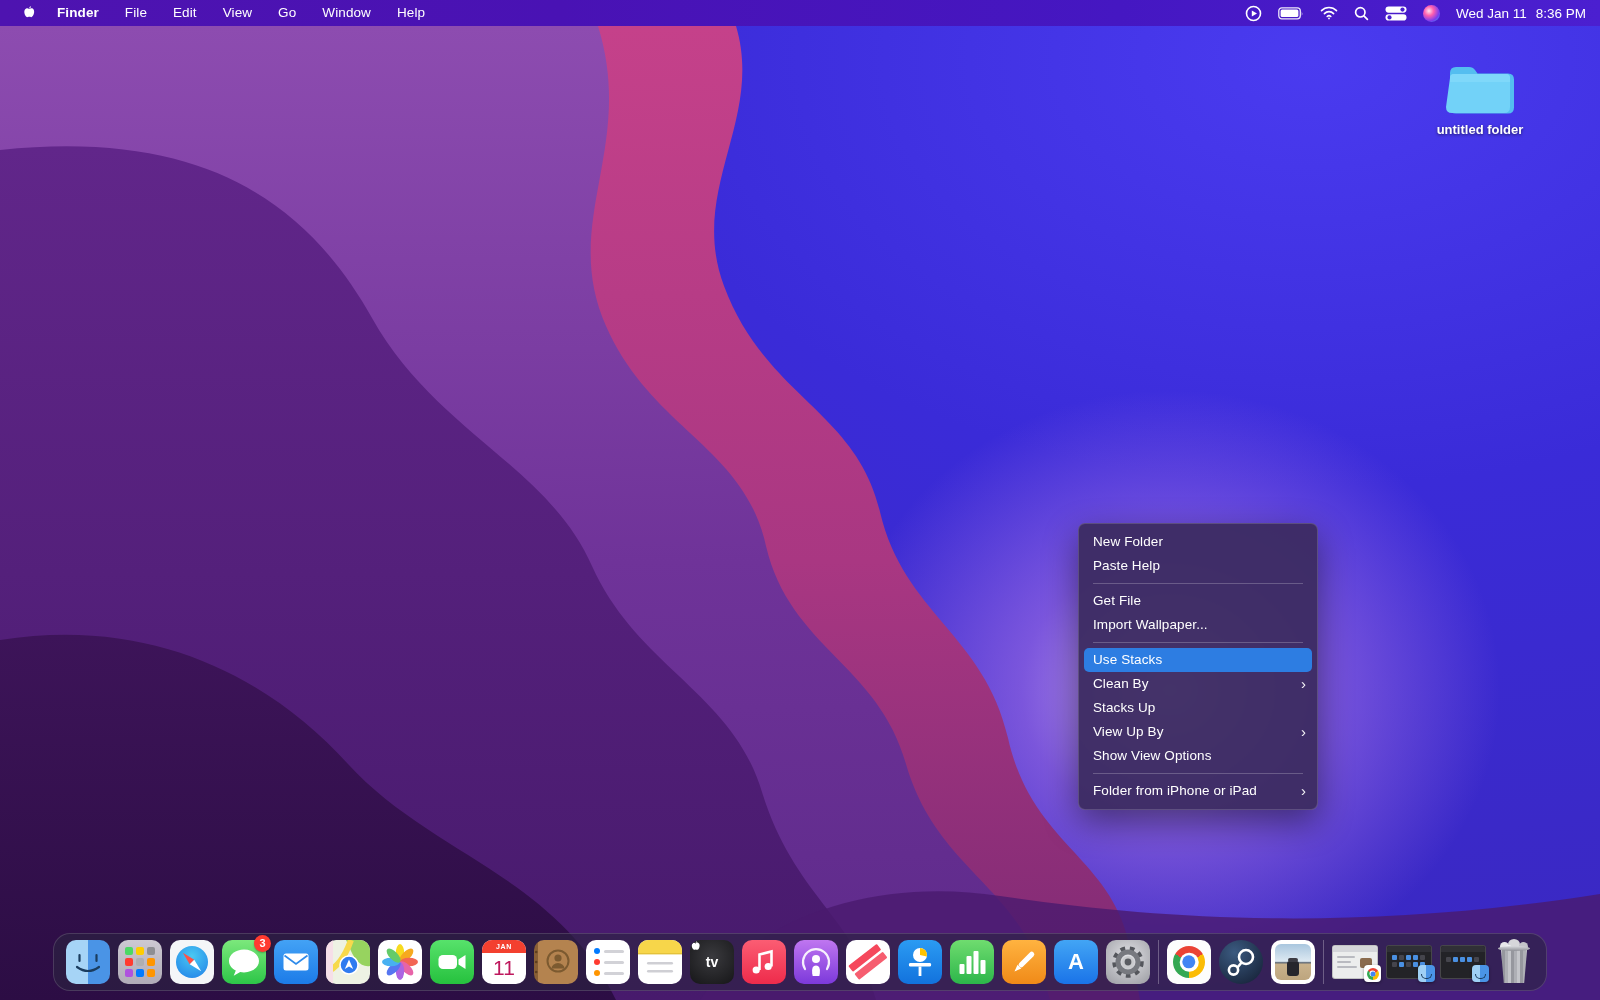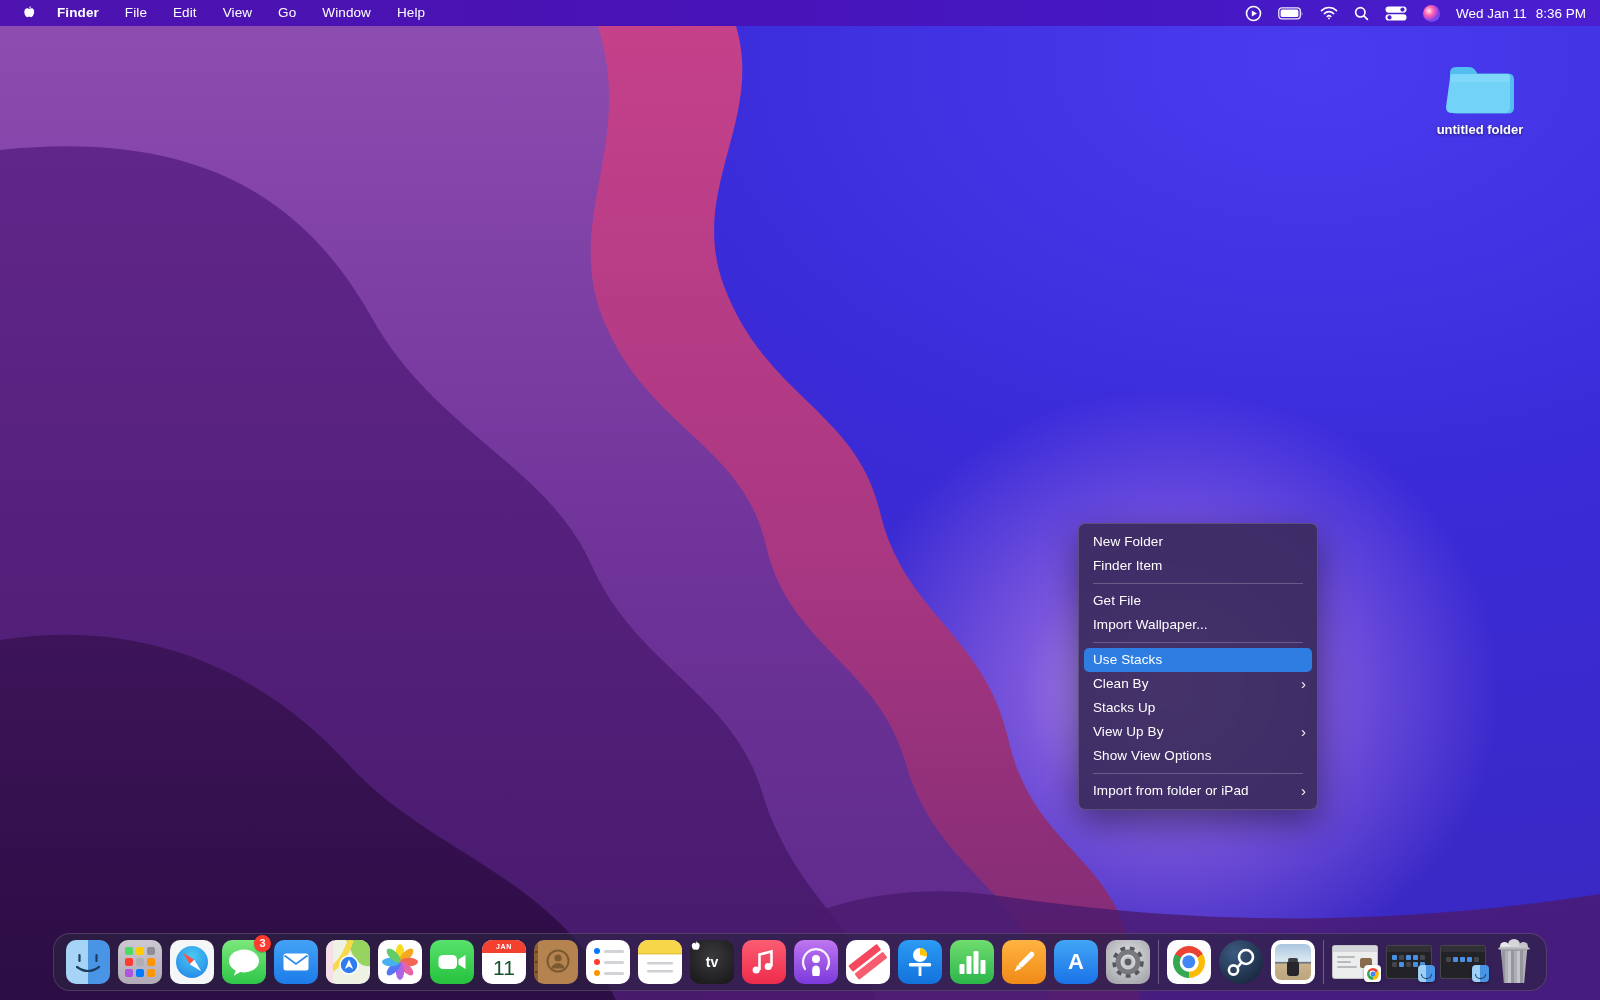--- a/index.html
+++ b/index.html
@@ -64,21 +64,21 @@
     grid-template-rows:repeat(3,8px); gap:3px; place-content:center; }
   .lp-grid span { border-radius:2px; }
 
   
   .saf-ball { position:absolute; left:6px; top:6px; width:32px; height:32px; border-radius:50%;
     background:radial-gradient(circle at 50% 32%, #4ac9f2, #1f7fe8); }
 
   
   .cal-top { position:absolute; top:0; left:0; right:0; height:13px; background:#f3402f;
     color:#fff; font-size:7px; font-weight:700; text-align:center; line-height:14px; letter-spacing:.6px; }
-  .cal-day { position:absolute; top:13px; left:0; right:0; bottom:0; color:#14532d;
+  .cal-day { position:absolute; top:13px; left:0; right:0; bottom:0; color:#be185d;
     font-size:21px; text-align:center; line-height:30px; font-weight:400; }
 
   
   .rem-rows { position:absolute; inset:0; display:flex; flex-direction:column; justify-content:center; gap:5px; padding-left:8px; }
   .rem-row { display:flex; align-items:center; gap:4px; }
   .rem-dot { width:6px; height:6px; border-radius:50%; }
   .rem-line { width:20px; height:3px; border-radius:2px; background:#d2d2d7; }
 
   
   .tv-face { position:absolute; inset:0; display:flex; align-items:center; justify-content:center; gap:1px; color:#fff; }
@@ -239,39 +239,39 @@
   <svg width="68" height="56" viewBox="0 0 68 56">
     <path d="M4 13 q0-6 6-6 h13 q4 0 6 3 l2.5 3.5 h30.5 q6 0 6 6 v28 q0 6 -6 6 h-52 q-6 0 -6-6 z" fill="#54bef0"></path>
     <path d="M4 18 q0-4 4-4 h52 q4 0 4 4 v29 q0 6 -6 6 h-52 q-6 0 -6-6 z" fill="#72d2f8"></path>
     <path d="M4 18 q0-4 4-4 h52 q4 0 4 4 v4 h-60 z" fill="#7fd8fa"></path>
   </svg>
   <div class="flabel">untitled folder</div>
 </div>
 
 <div class="ctx">
   <div class="ctx-item">New Folder</div>
-  <div class="ctx-item">Finder Item</div>
+  <div class="ctx-item">Paste Help</div>
   <div class="ctx-sep"></div>
   <div class="ctx-item">Get File</div>
   <div class="ctx-item">Import Wallpaper...</div>
   <div class="ctx-sep"></div>
   <div class="ctx-item hl">Use Stacks</div>
   <div class="ctx-item">
     <span>Clean By</span>
     <span class="ctx-chev">›</span>
   </div>
   <div class="ctx-item">Stacks Up</div>
   <div class="ctx-item">
     <span>View Up By</span>
     <span class="ctx-chev">›</span>
   </div>
   <div class="ctx-item">Show View Options</div>
   <div class="ctx-sep"></div>
   <div class="ctx-item">
-    <span>Import from folder or iPad</span>
+    <span>Folder from iPhone or iPad</span>
     <span class="ctx-chev">›</span>
   </div>
 </div>
 
 <div class="dock">
 
   <div class="di" style="background:linear-gradient(90deg,#a6d4f6 0 50%,#4a94e6 50% 100%)">
     <svg viewBox="0 0 44 44" fill="none" stroke="#1a3c5e" stroke-width="2.2" stroke-linecap="round">
       <line x1="13.5" y1="15" x2="13.5" y2="21"></line>
         <line x1="30.5" y1="15" x2="30.5" y2="21"></line>

